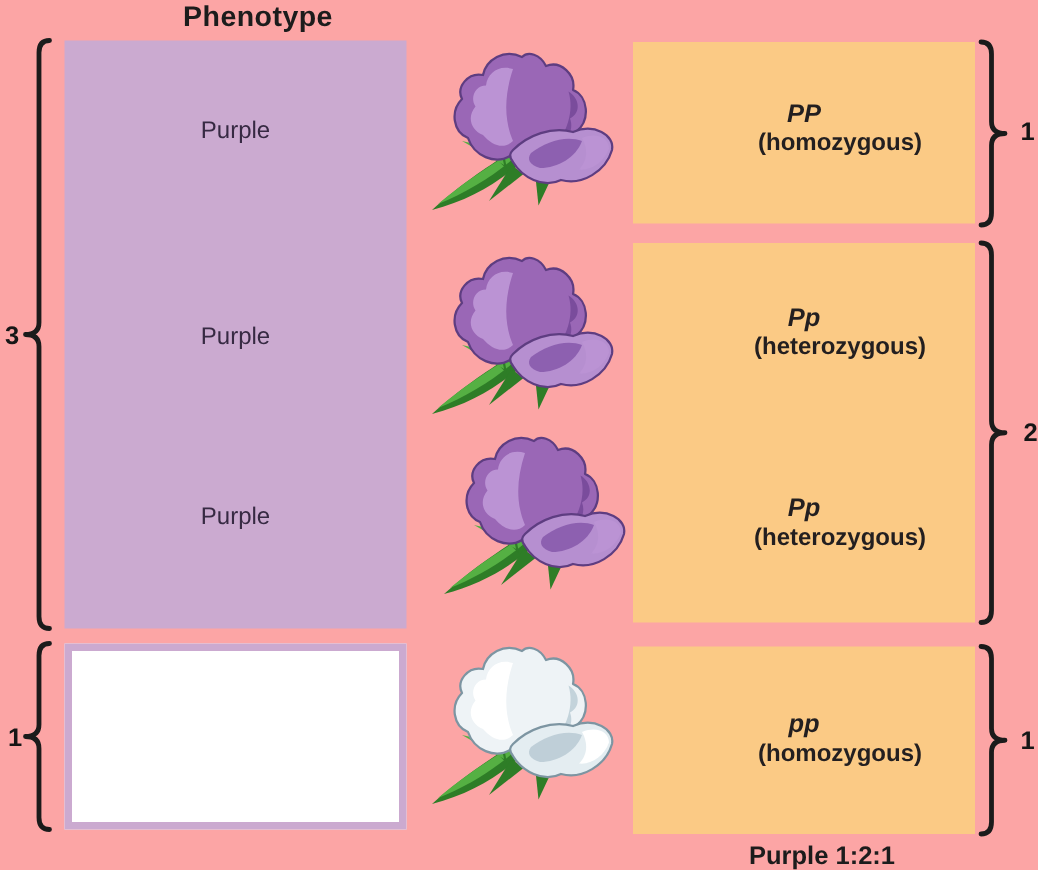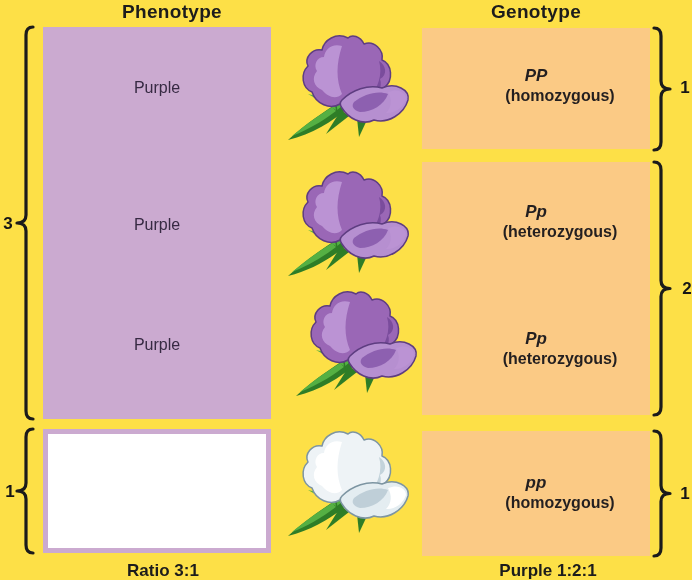--- a/index.html
+++ b/index.html
@@ -1,17 +1,17 @@
 <!DOCTYPE html>
 <html><head>
 <meta charset="utf-8">
 <style>
   html,body{margin:0;padding:0;background:#ffffff;}
   .stage{
-    position:relative;width:692px;height:580px;background:#fde047;overflow:hidden;
+    position:relative;width:692px;height:580px;background:#fca5a5;overflow:hidden;
     font-family:"Liberation Sans",sans-serif;color:#231f20;
   }
   .hdr{
     position:absolute;top:1px;width:228px;text-align:center;
     font-size:19px;font-weight:bold;color:#1c1c1c;letter-spacing:0.3px;
   }
   .purple-box{
     position:absolute;left:43px;top:27px;width:228px;height:392px;
     background:var(--purple,#cbaad0);
   }
@@ -42,21 +42,20 @@
   .ratio-ge{left:427px;width:242px;}
   .flower{position:absolute;width:140px;height:120px;}
   .overlay{position:absolute;left:0;top:0;pointer-events:none;}
 </style>
 </head>
 <body>
 
 <div class="stage" style="--purple: #cbaad0; --orange: #fbca85;">
 
   <div class="hdr" style="left:58px">Phenotype</div>
-  <div class="hdr" style="left:422px">Genotype</div>
 
   <div class="purple-box"></div>
   <div class="plabel" style="top:78px">Purple</div>
   <div class="plabel" style="top:215px">Purple</div>
   <div class="plabel" style="top:335px">Purple</div>
 
   <div class="white-box"></div>
 
   <div class="obox ob1"></div>
   <div class="obox ob2"></div>
@@ -143,16 +142,15 @@
     <path id="brace-r2" d="M 654,162 Q 661,162 661,170 L 661,280.5 Q 661,288.5 670,288.5 Q 661,288.5 661,296.5 L 661,407 Q 661,415 654,415" fill="none" stroke="#1b1b1b" stroke-width="3.2" stroke-linecap="round" stroke-linejoin="round"></path>
     <path id="brace-r3" d="M 654,431 Q 661,431 661,439 L 661,485.5 Q 661,493.5 670,493.5 Q 661,493.5 661,501.5 L 661,548 Q 661,556 654,556" fill="none" stroke="#1b1b1b" stroke-width="3.2" stroke-linecap="round" stroke-linejoin="round"></path>
   </svg>
 
   <div class="num" style="left:-1px;top:214px">3</div>
   <div class="num" style="left:1px;top:482px">1</div>
   <div class="num" style="left:676px;top:78px">1</div>
   <div class="num" style="left:678px;top:279px">2</div>
   <div class="num" style="left:676px;top:484px">1</div>
 
-  <div class="ratio ratio-ph">Ratio 3:1</div>
   <div class="ratio ratio-ge">Purple 1:2:1</div>
 
 </div>
 
 </body></html>

